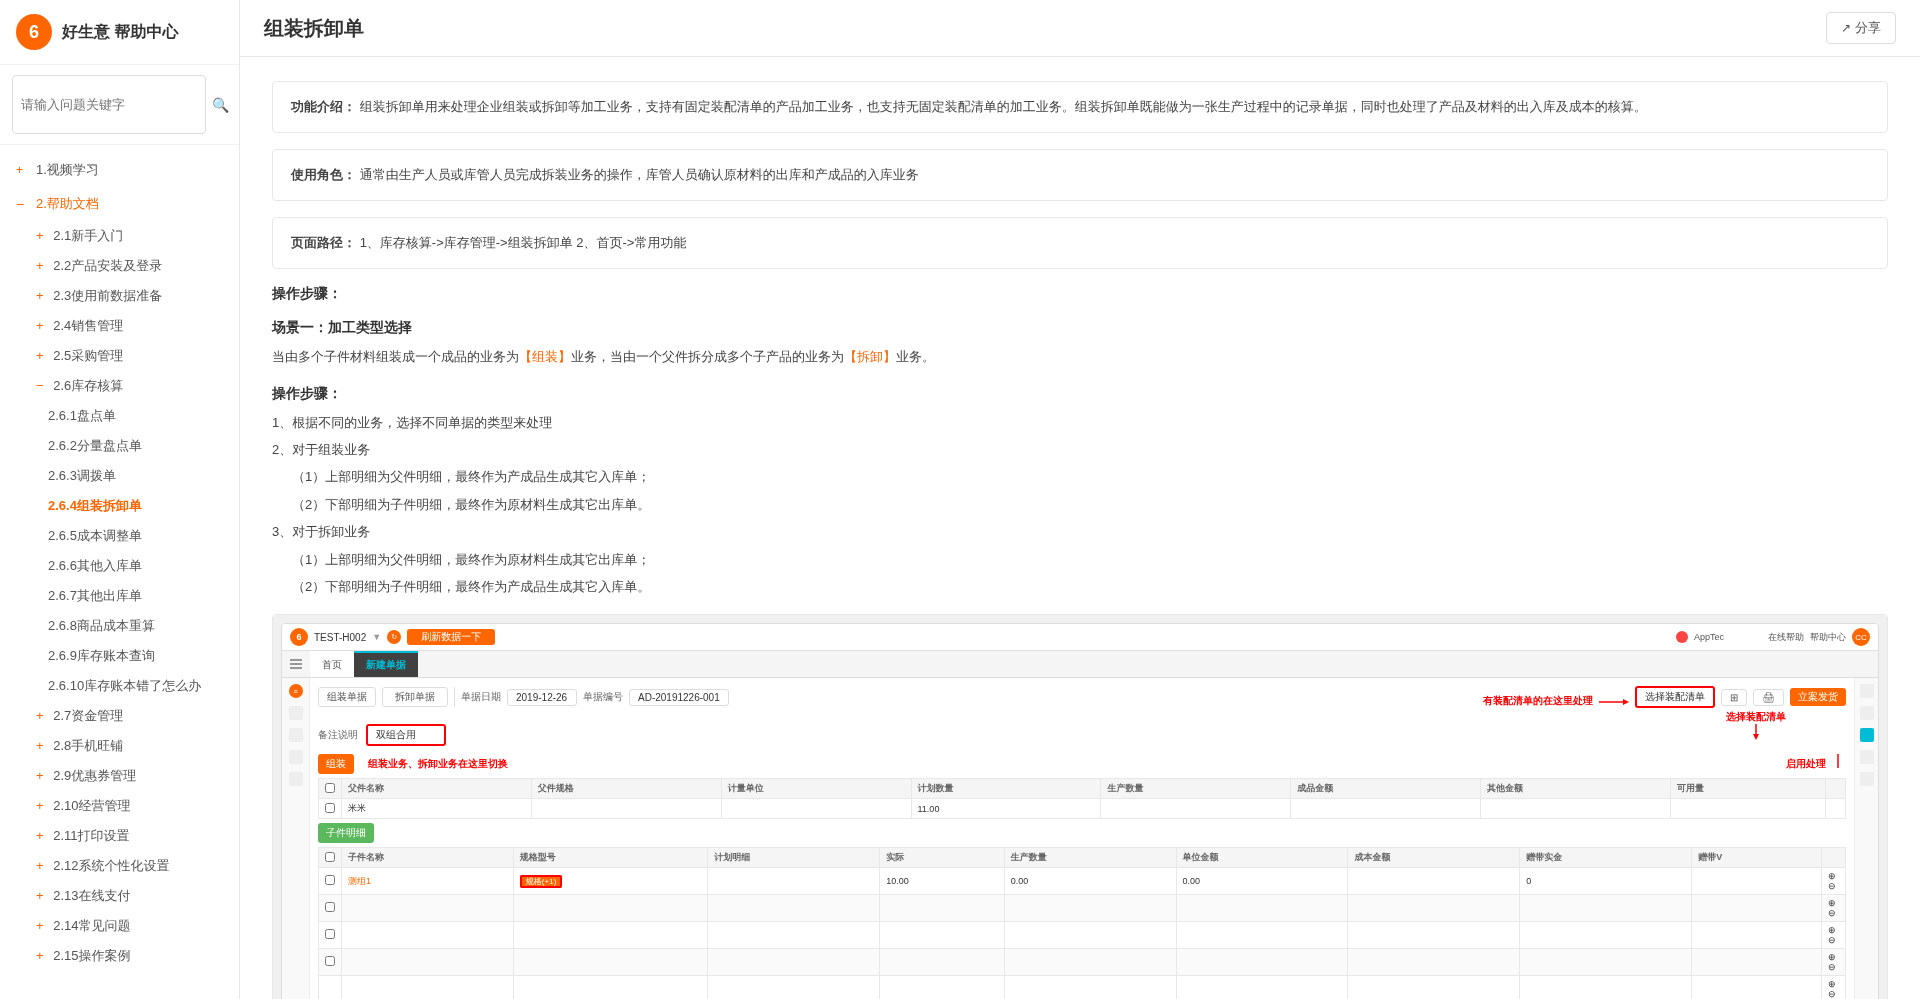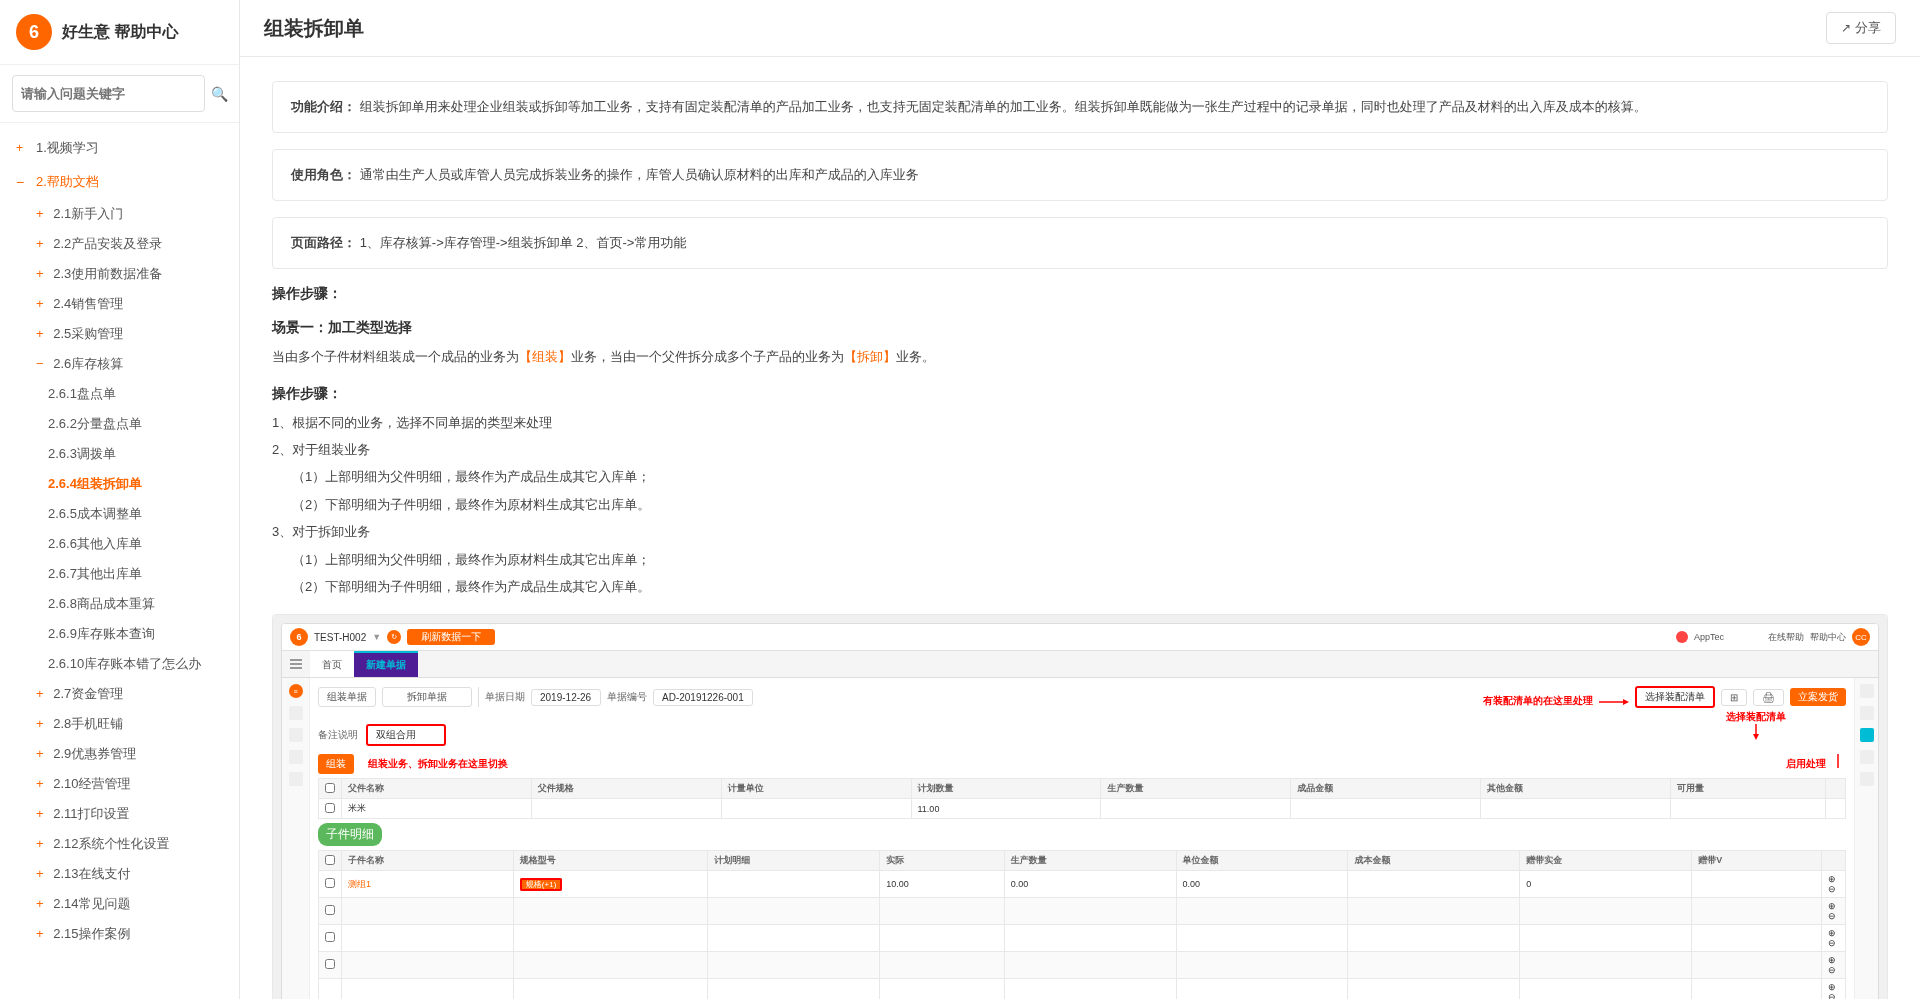--- a/index.html
+++ b/index.html
@@ -4,21 +4,21 @@
   <style>
     * { box-sizing: border-box; margin: 0; padding: 0; }
     body { font-family: 'Microsoft YaHei', 'PingFang SC', Arial, sans-serif; font-size: 14px; color: #333; background: #f5f5f5; display: flex; height: 100vh; overflow: hidden; }
 
     
     .sidebar { width: 240px; background: #fff; border-right: 1px solid #e8e8e8; display: flex; flex-direction: column; flex-shrink: 0; overflow-y: auto; }
     .sidebar-header { padding: 14px 16px; display: flex; align-items: center; gap: 10px; border-bottom: 1px solid #f0f0f0; }
     .logo-icon { width: 36px; height: 36px; background: #ff6600; border-radius: 50%; display: flex; align-items: center; justify-content: center; color: white; font-size: 18px; font-weight: bold; flex-shrink: 0; }
     .logo-text { font-size: 16px; font-weight: bold; color: #333; }
     .search-box { padding: 10px 12px; border-bottom: 1px solid #f0f0f0; display: flex; align-items: center; gap: 6px; }
-    .search-input { flex: 1; border: 1px solid #ddd; border-radius: 4px; padding: 10px 8px; font-size: 13px; color: #999; outline: none; font-weight: bold; }
+    .search-input { flex: 1; border: 1px solid #ddd; border-radius: 4px; padding: 21px 8px; font-size: 13px; color: #999; outline: none; }
     .search-icon-btn { color: #999; cursor: pointer; background: none; border: none; font-size: 14px; }
 
     .nav-list { padding: 8px 0; }
     .nav-item { padding: 0; }
     .nav-parent { display: flex; align-items: center; gap: 6px; padding: 8px 16px; cursor: pointer; color: #555; font-size: 13px; }
     .nav-parent .plus-icon { color: #ff6600; font-size: 12px; width: 14px; }
     .nav-parent .minus-icon { color: #ff6600; font-size: 14px; width: 14px; }
     .nav-parent.active-parent { color: #ff6600; }
     .nav-child { padding: 6px 16px 6px 36px; cursor: pointer; color: #555; font-size: 13px; display: block; }
     .nav-grandchild { padding: 6px 16px 6px 48px; cursor: pointer; color: #555; font-size: 13px; display: block; }
@@ -220,40 +220,40 @@
             <div style="width:18px;height:18px;background:#ff6600;border-radius:50%;display:flex;align-items:center;justify-content:center;color:white;font-size:8px;">CC</div>
           </div>
 
           <div style="background:#f5f5f5;border-bottom:1px solid #ddd;padding:0 8px;display:flex;align-items:center;">
             <div style="padding:4px 0;margin-right:8px;">
               <div style="width:12px;height:2px;background:#999;margin:2px 0;"></div>
               <div style="width:12px;height:2px;background:#999;margin:2px 0;"></div>
               <div style="width:12px;height:2px;background:#999;margin:2px 0;"></div>
             </div>
             <div style="padding:5px 12px;background:#fff;border-top:2px solid transparent;font-size:10px;color:#555;">首页</div>
-            <div style="padding:5px 12px;background:#4c1d95;border-top:2px solid #00bcd4;font-size:10px;color:#00bcd4;font-weight:bold;">新建单据</div>
+            <div style="padding:5px 12px;background:#404040;border-top:2px solid #00bcd4;font-size:10px;color:#00bcd4;font-weight:bold;">新建单据</div>
           </div>
 
           <div style="display:flex;">
 
             <div style="width:28px;background:#f9f9f9;border-right:1px solid #eee;display:flex;flex-direction:column;align-items:center;padding:6px 0;gap:8px;">
               <div style="width:14px;height:14px;background:#ff6600;border-radius:50%;display:flex;align-items:center;justify-content:center;">
                   <span style="color:white;font-size:7px;">≡</span>
                 </div>
               <div style="width:14px;height:14px;background:#eee;border-radius:2px;"></div>
               <div style="width:14px;height:14px;background:#eee;border-radius:2px;"></div>
               <div style="width:14px;height:14px;background:#eee;border-radius:2px;"></div>
               <div style="width:14px;height:14px;background:#eee;border-radius:2px;"></div>
             </div>
 
             <div style="flex:1;padding:8px;position:relative;">
               
               <div style="display:flex;align-items:center;gap:6px;margin-bottom:16px;flex-wrap:wrap;">
                 <div style="border:1px solid #ddd;border-radius:3px;padding:2px 8px;font-size:10px;color:#555;background:#fff;">组装单据</div>
-                <div style="border:1px solid #ddd;border-radius:3px;padding:2px 24px;font-size:10px;color:#555;background:#fff;">拆卸单据</div>
+                <div style="border:1px solid #ddd;border-radius:3px;padding:2px 12px;font-size:10px;color:#555;background:#fff;">拆卸单据</div>
                 <div style="width:1px;height:20px;background:#ddd;"></div>
                 <span style="font-size:10px;color:#666;">单据日期</span>
                 <div style="border:1px solid #ddd;border-radius:3px;padding:2px 8px;font-size:10px;color:#333;background:#fff;min-width:70px;">2019-12-26</div>
                 <span style="font-size:10px;color:#666;">单据编号</span>
                 <div style="border:1px solid #ddd;border-radius:3px;padding:2px 8px;font-size:10px;color:#333;background:#fff;min-width:90px;">AD-20191226-001</div>
                 <div style="flex:1;"></div>
 
                 <div style="position:relative;display:flex;align-items:flex-end;gap:6px;">
                   <span style="color:red;font-size:10px;font-weight:bold;">有装配清单的在这里处理</span>
                   <svg width="30" height="12" viewBox="0 0 30 12">
@@ -322,21 +322,21 @@
                     <td></td>
                     <td></td>
                     <td></td>
                     <td></td>
                     <td></td>
                   </tr>
                 </tbody>
               </table>
 
               
-              <div style="background:#5cb85c;color:white;font-size:12px;padding:3px 8px;display:inline-block;border-radius:9px;margin-bottom:4px;">子件明细</div>
+              <div style="background:#5cb85c;color:white;font-size:10px;padding:3px 8px;display:inline-block;border-radius:3px;margin-bottom:4px;">子件明细</div>
 
               
               <div style="position:relative;">
                 <table class="mockup-table">
                   <thead>
                     <tr>
                       <th style="width:20px;"><input type="checkbox" style="width: 10px; height: 10px;"></th>
                       <th>子件名称</th>
                       <th>规格型号</th>
                       <th>计划明细</th>

